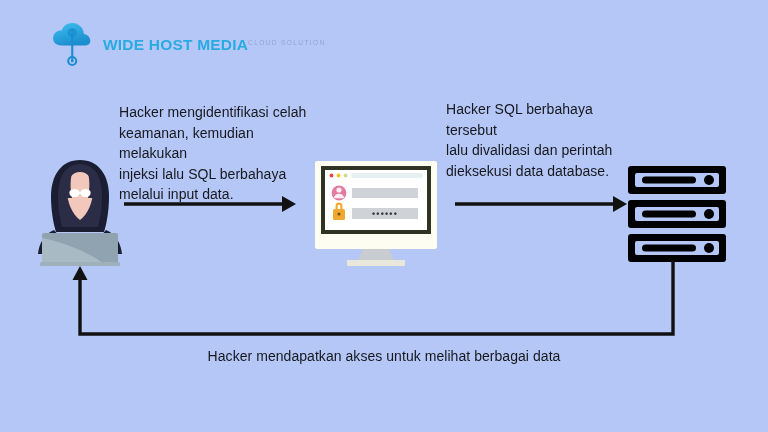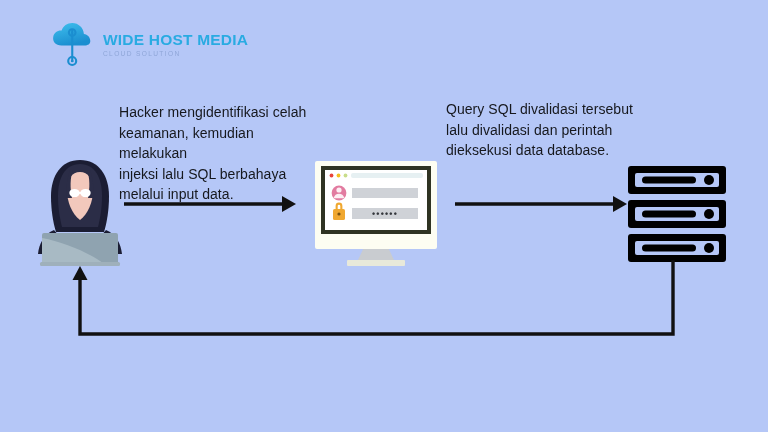--- a/index.html
+++ b/index.html
@@ -19,21 +19,21 @@
   
   #logo-block {
     position: absolute;
     left: 52px;
     top: 22px;
     display: flex;
     align-items: center;
     gap: 7px;
   }
   #logo-mark { width: 44px; height: 46px; display: block; }
-  #logo-text-wrap { display: flex; flex-direction: column; line-height: 1; }
+  #logo-text-wrap { display: flex; flex-direction: row; line-height: 1; }
   #logo-title {
     font-size: 15.5px;
     font-weight: bold;
     letter-spacing: 0.2px;
     color: #29abe2;
     white-space: nowrap;
   }
   #logo-sub {
     font-size: 6.6px;
     letter-spacing: 1.35px;
@@ -105,26 +105,27 @@
   </div>
 
   <div class="para" id="para-step1">
     <span class="para-line">Hacker mengidentifikasi celah</span>
     <span class="para-line">keamanan, kemudian melakukan</span>
     <span class="para-line">injeksi lalu SQL berbahaya</span>
     <span class="para-line">melalui input data.</span>
   </div>
 
   <div class="para" id="para-step2">
-    <span class="para-line">Query SQL divalidasi tersebut</span>
+    <span class="para-line">Hacker SQL berbahaya tersebut</span>
     <span class="para-line">lalu divalidasi dan perintah</span>
     <span class="para-line">dieksekusi data database.</span>
   </div>
 
   <div class="para" id="para-loop">
+    <span class="para-line">Hacker mendapatkan akses untuk melihat berbagai data</span>
   </div>
 
   <svg id="hacker" viewBox="0 0 92 112">
 
     <path d="M46 6 C27 6 17 22 17 42 C17 56 19 68 22 78 L70 78 C73 68 75 56 75 42 C75 22 65 6 46 6 Z" fill="#1b1d33"></path>
 
     <path d="M46 10 C31 10 24 24 24 42 C24 55 26 65 28 73 L64 73 C66 65 68 55 68 42 C68 24 61 10 46 10 Z" fill="#2b2d47"></path>
 
     <path d="M46 18 C38 18 33 25 33 36 C33 48 38 60 46 66 C54 60 59 48 59 36 C59 25 54 18 46 18 Z" fill="#f2c8bc"></path>
 

